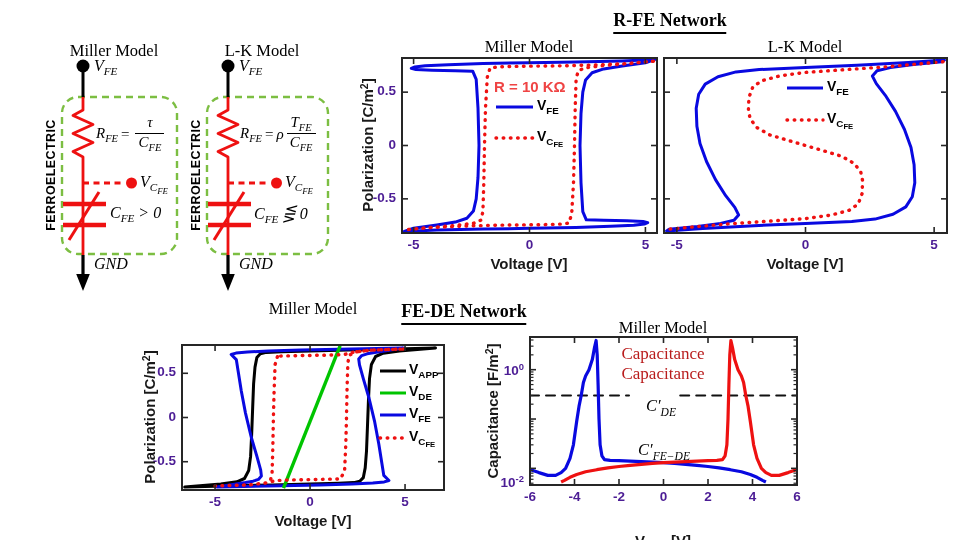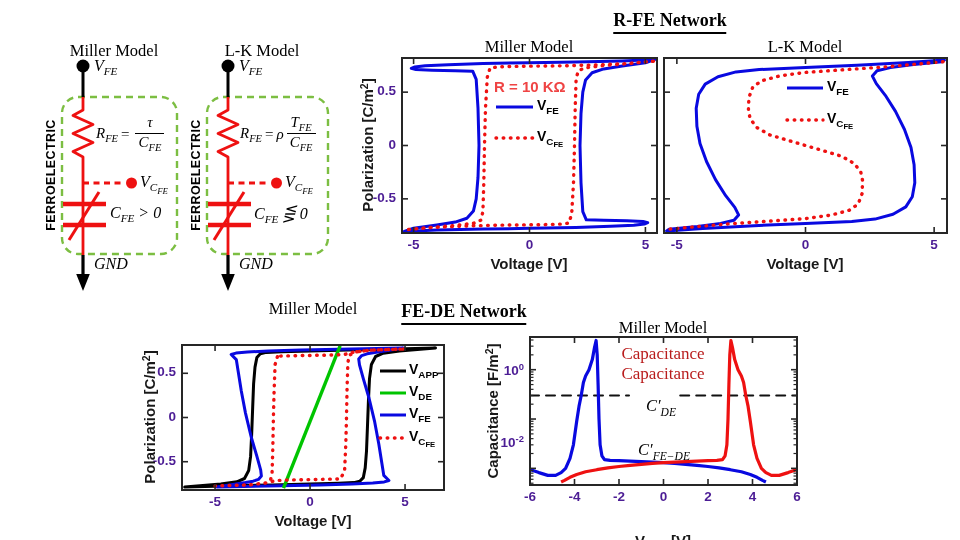--- a/index.html
+++ b/index.html
@@ -282,21 +282,21 @@
     <div class="abs leg" style="left: 409px; top: 405px;"><span>V</span><span class="sub">FE</span></div>
     <div class="abs leg" style="left: 409px; top: 428px;"><span>V</span><span class="sub">C</span><span class="sub2">FE</span></div>
     <div class="abs tick" style="left: 530px; top: 489px; transform: translateX(-50%);">-6</div>
     <div class="abs tick" style="left: 574.5px; top: 489px; transform: translateX(-50%);">-4</div>
     <div class="abs tick" style="left: 619px; top: 489px; transform: translateX(-50%);">-2</div>
     <div class="abs tick" style="left: 663.5px; top: 489px; transform: translateX(-50%);">0</div>
     <div class="abs tick" style="left: 708px; top: 489px; transform: translateX(-50%);">2</div>
     <div class="abs tick" style="left: 752.5px; top: 489px; transform: translateX(-50%);">4</div>
     <div class="abs tick" style="left: 797px; top: 489px; transform: translateX(-50%);">6</div>
     <div class="abs tick" style="left: 480px; top: 360.696px; width: 44px; text-align: right;"><span>10</span><span class="sup">0</span></div>
-    <div class="abs tick" style="left: 480px; top: 433px; width: 44px; text-align: right;"><span>10</span><span class="sup">-2</span></div>
+    <div class="abs tick" style="left: 480px; top: 473px; width: 44px; text-align: right;"><span>10</span><span class="sup">-2</span></div>
     <div class="abs ptitle" style="left: 663px; top: 318px; transform: translateX(-50%);">Miller Model</div>
     <div class="abs axlabel" style="left: 663px; top: 504px; transform: translateX(-50%); margin-top: 28px;"><span>V</span><span class="sub">APP</span><span> [V]</span></div>
     <div class="abs axlabel rot" style="left: 492px; top: 411px;"><span>Capacitance [F/m</span><span class="sup">2</span><span>]</span></div>
     <div class="abs annot-serif" style="left: 663px; top: 344px; transform: translateX(-50%);"><span>Capacitance</span></div>
     <div class="abs annot-serif" style="left: 663px; top: 364px; transform: translateX(-50%);"><span>Capacitance</span></div>
     <div class="abs annot-serif-italic" style="left: 661px; top: 396px; transform: translateX(-50%);"><span>C′</span><span class="sub">DE</span></div>
     <div class="abs annot-serif-italic" style="left: 664px; top: 440px; transform: translateX(-50%);"><span>C′</span><span class="sub">FE−DE</span></div>
   </div>
 
 </body></html>

